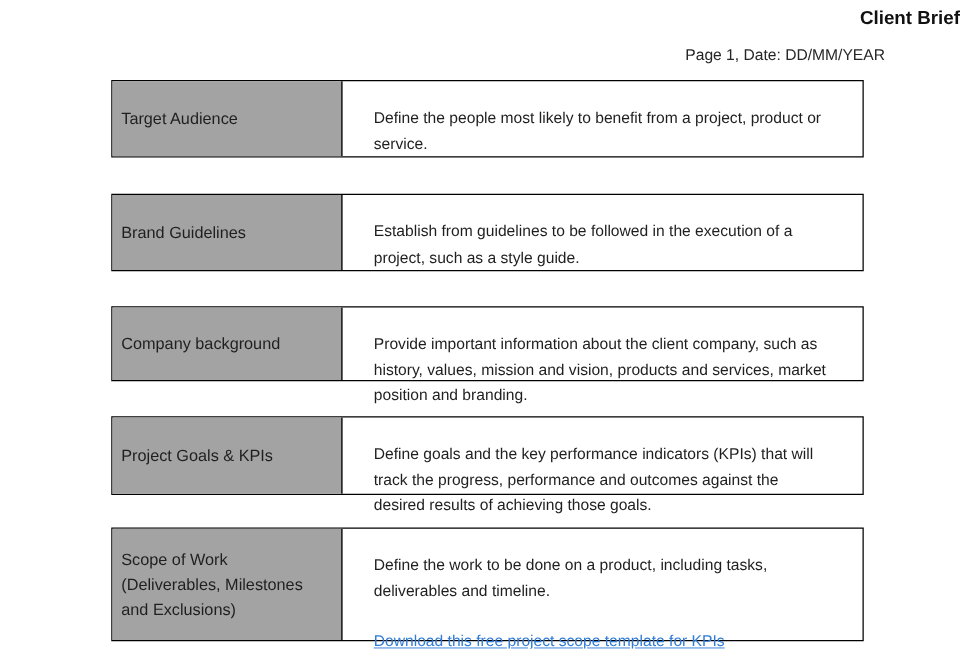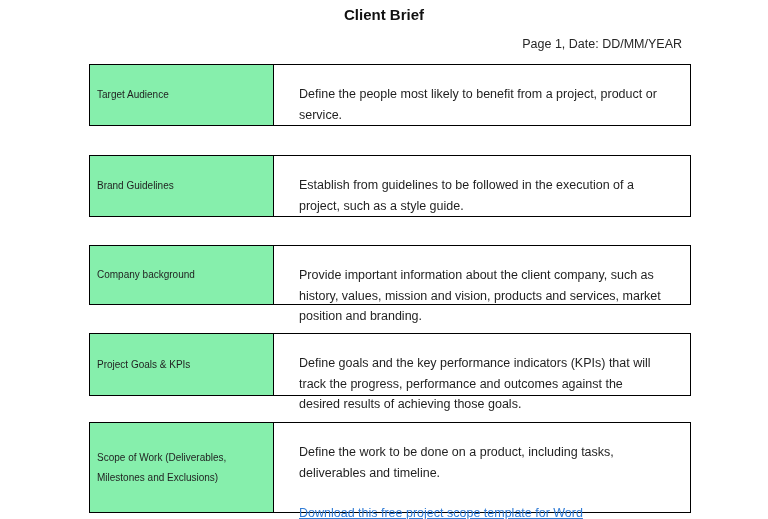--- a/index.html
+++ b/index.html
@@ -14,29 +14,29 @@
     background: #ffffff;
     overflow: hidden;
     font-family: "Liberation Sans", sans-serif;
     color: #1f1f1f;
   }
   .doc-title {
     position: absolute;
     top: 6px;
     left: 0;
     width: 768px;
-    text-align: center;
+    text-align: right;
     font-size: 15px;
     font-weight: bold;
     color: #111111;
   }
   .doc-meta {
     position: absolute;
     top: 37px;
-    right: 86px;
+    right: 60px;
     font-size: 12.5px;
     color: #262626;
   }
   .row {
     position: absolute;
     left: 89px;
     width: 602px;
     display: flex;
     border: 1px solid #000000;
     box-sizing: border-box;
@@ -44,26 +44,26 @@
   }
   .row-1 { top: 64px;  height: 62px; }
   .row-2 { top: 155px; height: 62px; }
   .row-3 { top: 245px; height: 60px; }
   .row-4 { top: 333px; height: 63px; }
   .row-5 { top: 422px; height: 91px; }
   .label-cell {
     width: 184px;
     min-width: 184px;
     box-sizing: border-box;
-    background: #86efac;
+    background: #a3a3a3;
     border-right: 1px solid #000000;
     display: flex;
     align-items: center;
     padding: 2px 8px 2px 7px;
-    font-size: 10px;
+    font-size: 13px;
     line-height: 20px;
     color: #1f1f1f;
   }
   .desc-cell {
     flex: 1;
     box-sizing: border-box;
     padding: 3px 10px 2px 9px;
     font-size: 12.5px;
     line-height: 20.5px;
     color: #1f1f1f;
@@ -115,18 +115,18 @@
     <div class="desc-cell">
       <p>Define goals and the key performance indicators (KPIs) that will track the progress, performance and outcomes against the desired results of achieving those goals.</p>
     </div>
   </div>
 
   <div class="row row-5">
     <div class="label-cell">Scope of Work (Deliverables, Milestones and Exclusions)</div>
     <div class="desc-cell">
       <p>Define the work to be done on a product, including tasks, deliverables and timeline.</p>
       <p class="link-line">
-        <a class="doc-link">Download this free project scope template for Word</a>
+        <a class="doc-link">Download this free project scope template for KPIs</a>
       </p>
     </div>
   </div>
 
 </div>
 
 </body></html>

